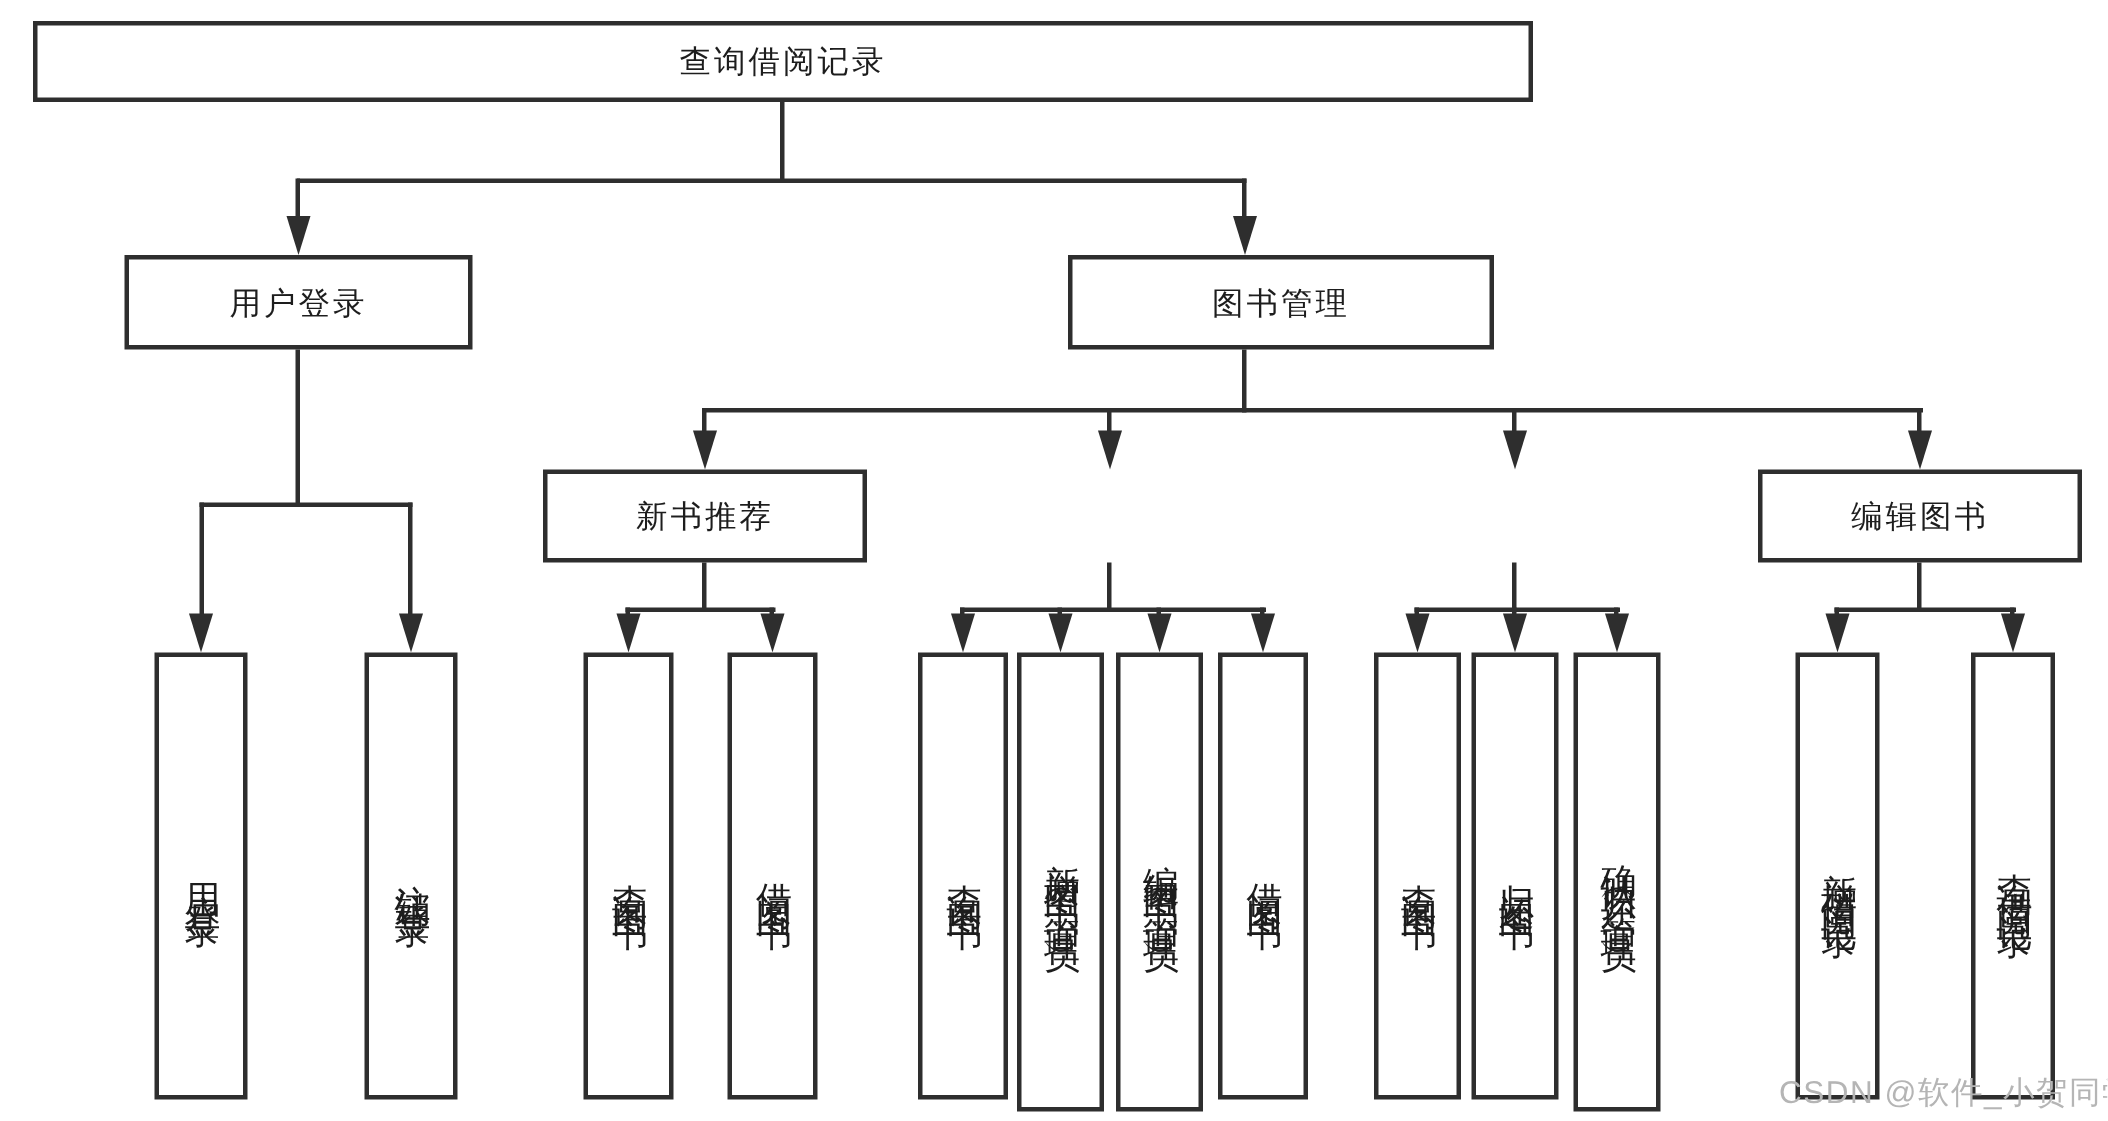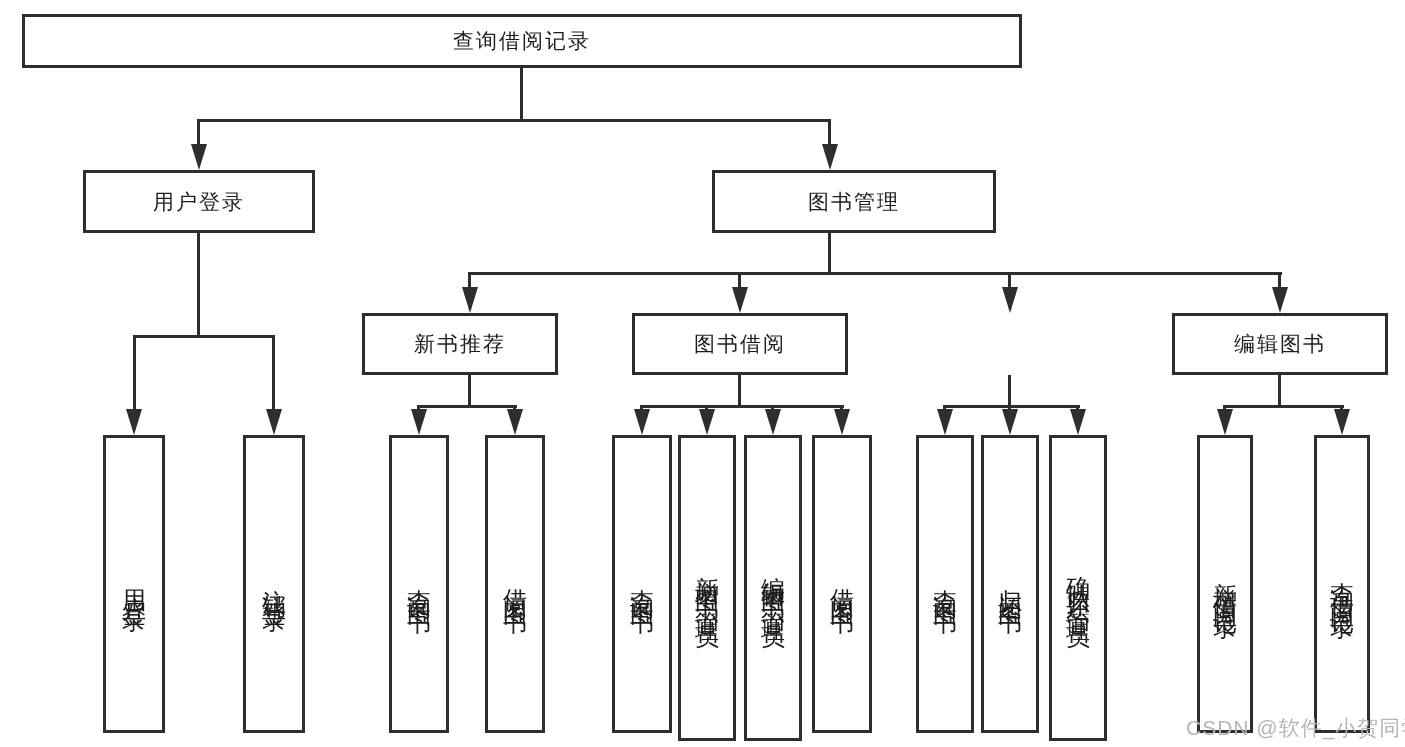--- a/index.html
+++ b/index.html
@@ -79,22 +79,21 @@
   <div class="hline" style="left:469px;top:272px;width:813px"></div>
   <div class="vline" style="left:468px;top:272px;height:17px"></div>
   <div class="arrow-head" style="left:462px;top:287px"></div>
   <div class="vline" style="left:738px;top:272px;height:17px"></div>
   <div class="arrow-head" style="left:732px;top:287px"></div>
   <div class="vline" style="left:1008px;top:272px;height:17px"></div>
   <div class="arrow-head" style="left:1002px;top:287px"></div>
   <div class="vline" style="left:1278px;top:272px;height:17px"></div>
   <div class="arrow-head" style="left:1272px;top:287px"></div>
 
-  <div class="box hbox" style="left:362px;top:313px;width:196px;height:62px">新书推荐</div>
-  <div class="box hbox" style="left:632px;top:313px;width:216px;height:62px">图书借阅</div>
+  <div class="box hbox" style="left:362px;top:313px;width:216px;height:62px">新书推荐</div>
   <div class="box hbox" style="left:1172px;top:313px;width:216px;height:62px">编辑图书</div>
 
   <div class="vline" style="left:468px;top:375px;height:33px"></div>
   <div class="hline" style="left:417px;top:405px;width:100px"></div>
   <div class="vline" style="left:417px;top:405px;height:6px"></div>
   <div class="arrow-head" style="left:411px;top:409px"></div>
   <div class="vline" style="left:513px;top:405px;height:6px"></div>
   <div class="arrow-head" style="left:507px;top:409px"></div>
 
   <div class="vline" style="left:738px;top:375px;height:33px"></div>

